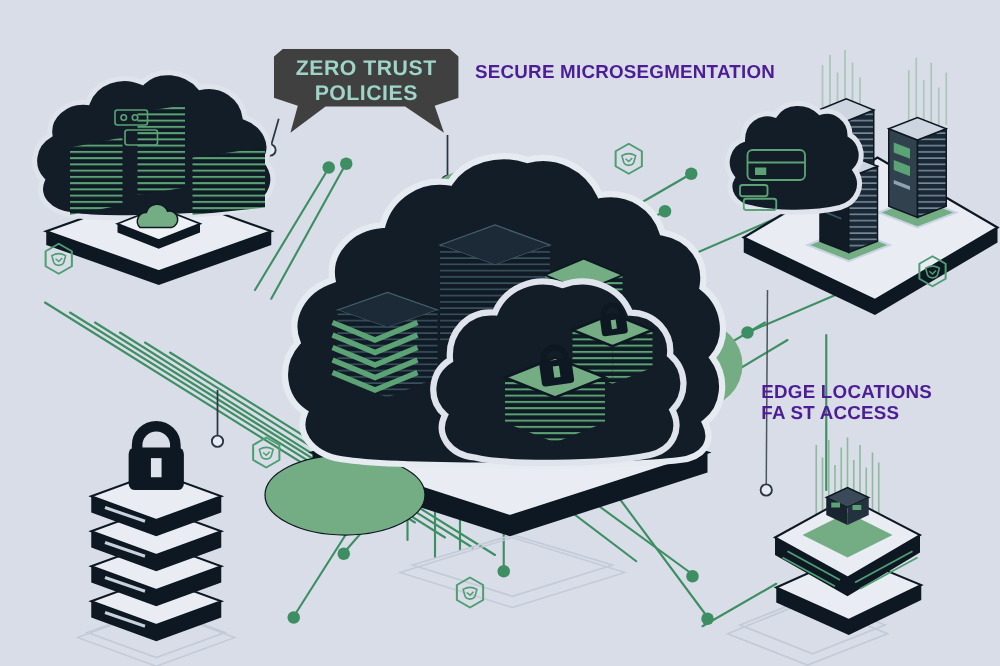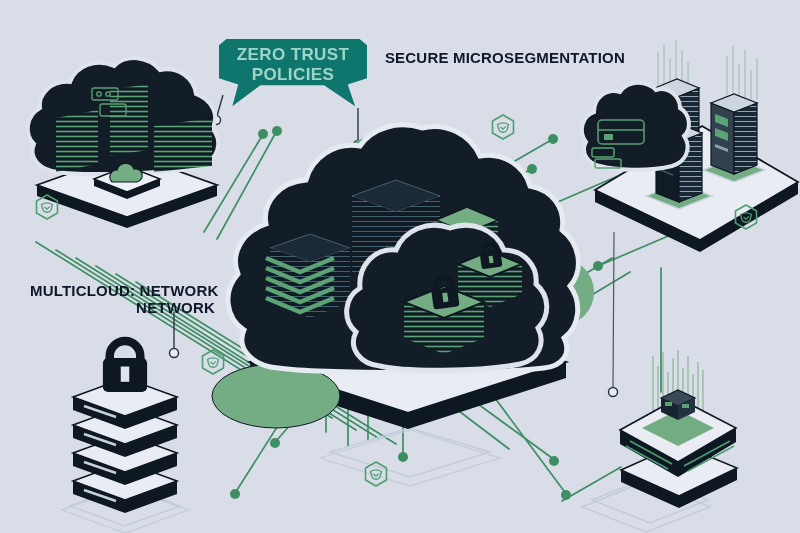--- a/index.html
+++ b/index.html
@@ -6,33 +6,33 @@
   #stage{
     position:relative;
     width:800px;height:533px;
     background:#d9dde7;
     overflow:hidden;
     font-family:"Liberation Sans", sans-serif;
   }
   #stage svg{position:absolute;left:0;top:0;}
   .lbl{
     position:absolute;
-    text-align:right;
+    text-align:left;
     font-weight:600;
     font-size:15px;
     line-height:17px;
     letter-spacing:.2px;
-    color:#0f172a;
+    color:#4c1d95;
     white-space:nowrap;
   }
   .lbl span{display:block;}
   #banner{
     position:absolute;
     left:219px;top:39px;width:148px;height:70px;
-    background:#0f766e;
+    background:#404040;
     clip-path:polygon(5% 0,95% 0,100% 9%,100% 56%,87% 65%,92% 96%,71% 66%,28% 66%,9% 96%,13% 65%,0 56%,0 9%);
     color:#9fd4c9;
     font-weight:700;font-size:17px;line-height:20px;
     letter-spacing:.4px;text-align:center;
     padding-top:6px;box-sizing:border-box;
   }
   #banner span{display:block;}
 </style>
 </head>
 <body>
@@ -335,19 +335,19 @@
 
 <div id="banner">
   <span>ZERO TRUST</span>
   <span>POLICIES</span>
 </div>
 
 <div class="lbl" style="left:380px;top:49px;width:245px;">
   <span>SECURE MICROSEGMENTATION</span>
 </div>
 
-<div class="lbl" style="left:30px;top:282px;width:185px;">
-  <span>MULTICLOUD: NETWORK</span>
-  <span>NETWORK</span>
+
+<div class="lbl" style="left:609px;top:305px;width:160px;">
+  <span>EDGE LOCATIONS</span>
+  <span>FA ST ACCESS</span>
 </div>
 
-
 </div>
 
 </body></html>

